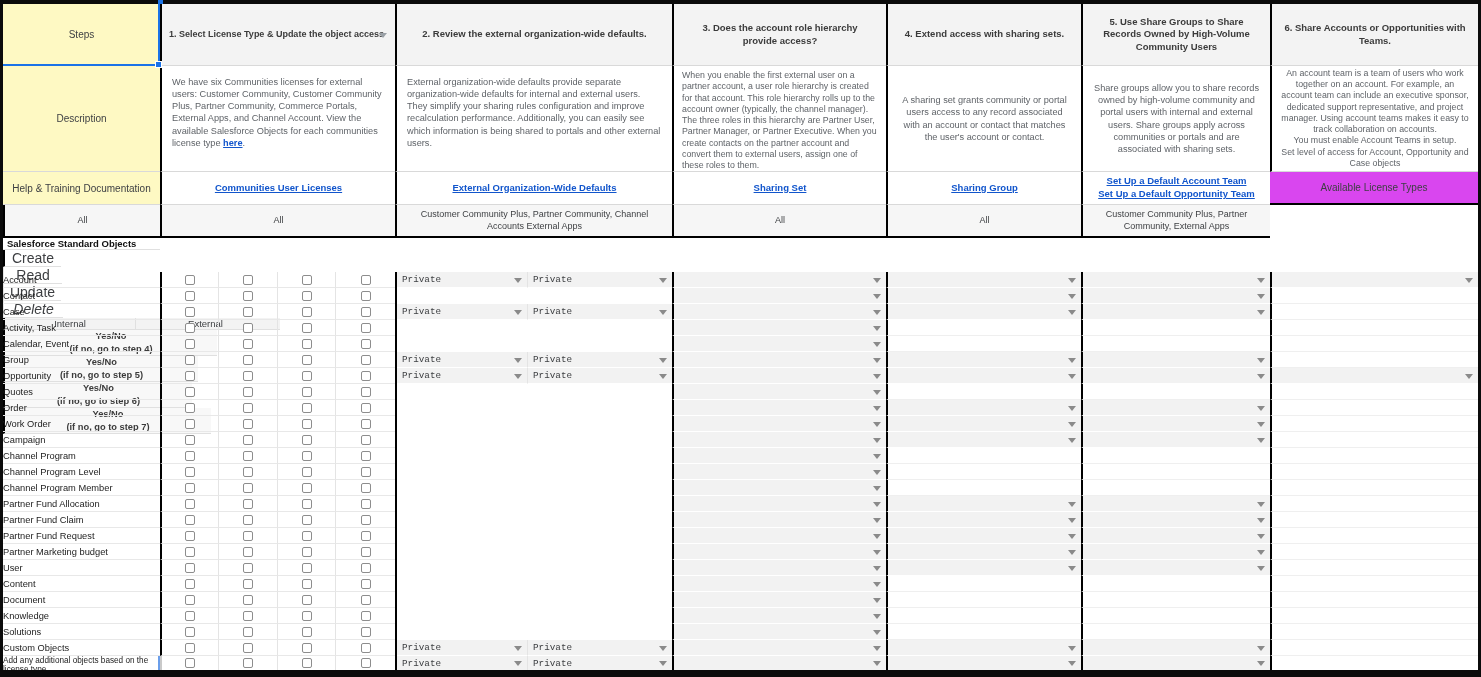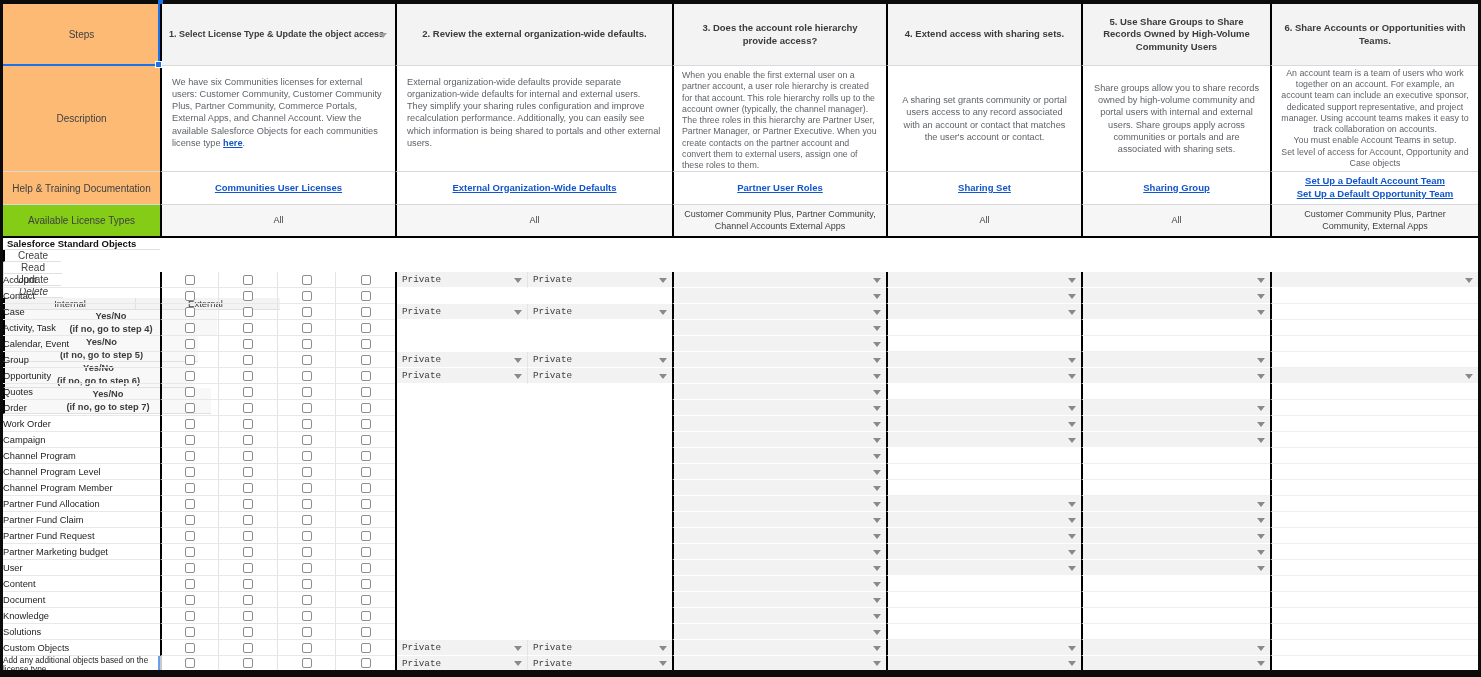--- a/index.html
+++ b/index.html
@@ -4,43 +4,43 @@
 <style>
   * { margin:0; padding:0; box-sizing:border-box; }
   body { font-family:"Liberation Sans", sans-serif; background:#fff; }
   .wrap { position:relative; width:1481px; height:677px; background:#0b0b0b; overflow:hidden; }
   .sheet { position:absolute; left:3px; top:4px; width:1475px; height:666px; background:#fff; overflow:hidden; }
 
   
   .top { display:grid; grid-template-columns:157px 235px 277px 214px 195px 189px 208px; grid-template-rows:62px 106px 33px 33px; }
   .tc { border-bottom:1px solid #d9d9d9; display:flex; align-items:center; justify-content:center; text-align:center; overflow:hidden; }
   .bl { border-left:2px solid #000; }
-  .rowhead { font-size:10px; color:#3d3f42; background:#fdba74; padding:0 6px; }
+  .rowhead { font-size:10px; color:#3d3f42; background:#fef9c3; padding:0 6px; }
   .stephead { background:#f3f3f3; font-weight:bold; font-size:9.5px; color:#3b3b3b; padding:0 10px; line-height:1.3; }
   .stephead.first { justify-content:flex-start; text-align:left; padding:0 20px 0 7px; position:relative; white-space:nowrap; font-size:9px; }
   .desc { font-size:9.2px; color:#5f6368; line-height:1.32; padding:6px 10px; align-items:flex-start; padding-top:10px; }
   .desc.left { text-align:left; justify-content:flex-start; }
   .desc.mid { align-items:center; padding-top:6px;text-align:center; }
   .desc.tight { font-size:8.8px; line-height:1.28; padding:4px 8px; }
   .desc-inner { width:100%; }
   .helpcell { background:#fff; font-size:9.5px; flex-direction:column; line-height:1.35; }
   .link { color:#1155cc; font-weight:bold; text-decoration:underline; cursor:pointer; }
   .liccell { background:#f6f6f6; font-size:9px; color:#3d3f42; line-height:1.25; padding:0 8px; border-bottom:2px solid #000; }
-  .rowhead.licA { border-bottom:2px solid #000; background:#84cc16; }
+  .rowhead.licA { border-bottom:2px solid #000; background:#d946ef; }
 
   
   .arr { position:absolute; right:5px; top:50%; margin-top:-2px; width:0; height:0;
          border-left:4px solid transparent; border-right:4px solid transparent; border-top:5px solid #8a8a8a; }
   .hdr-arr { right:8px; border-top-color:#9aa0a6; }
 
   
   .thead { display:flex; height:34px;flex-direction:column; }
   .thead > div, .thead .sub { border-bottom:1px solid #e0e0e0; }
   .th-lab { width:157px; display:flex; align-items:center; font-weight:bold; font-size:9.5px; color:#111; padding-left:4px; }
-  .th-cb { width:58px; display:flex; align-items:center; justify-content:center; font-size:10px; color:#3d3f42;text-align:right; }
+  .th-cb { width:58px; display:flex; align-items:center; justify-content:center; font-size:14px; color:#3d3f42;text-align:right; }
   .cbw1 { width:59px; } .cbw3 { width:60px;font-style:italic; }
   .th-cb.sep, .owd1 { border-left:1px solid #e4e4e4; }
   .th-owd { width:277px; display:flex; background:#f3f3f3; border-left:2px solid #000; }
   .th-owd-cell { display:flex; align-items:center; justify-content:center; font-size:9.5px; color:#3d3f42; }
   .th-owd-cell.w0 { width:130px; } .th-owd-cell.w1 { width:140px; border-left:1px solid #e0e0e0; }
   .th-step { display:flex; flex-direction:column; align-items:center; justify-content:center; background:#f8f8f8; border-left:2px solid #000; font-size:9.3px; font-weight:bold; color:#3b3b3b; line-height:1.35; }
   .sw0 { width:214px; } .sw1 { width:195px; } .sw2 { width:189px; } .sw3 { width:208px; }
 
   
   .rows { position:relative; }
@@ -108,23 +108,20 @@
           <div>Set level of access for Account, Opportunity and Case objects</div>
         </div>
       </div>
 
       <div class="tc rowhead">Help &amp; Training Documentation</div>
       <div class="tc bl helpcell">
           <span class="link">Communities User Licenses</span>
         </div>
       <div class="tc bl helpcell">
           <span class="link">External Organization-Wide Defaults</span>
-        </div>
-      <div class="tc bl helpcell">
-          <span class="link">Partner User Roles</span>
         </div>
       <div class="tc bl helpcell">
           <span class="link">Sharing Set</span>
         </div>
       <div class="tc bl helpcell">
           <span class="link">Sharing Group</span>
         </div>
       <div class="tc bl helpcell">
         <span class="link">Set Up a Default Account Team</span>
         <span class="link">Set Up a Default Opportunity Team</span>

